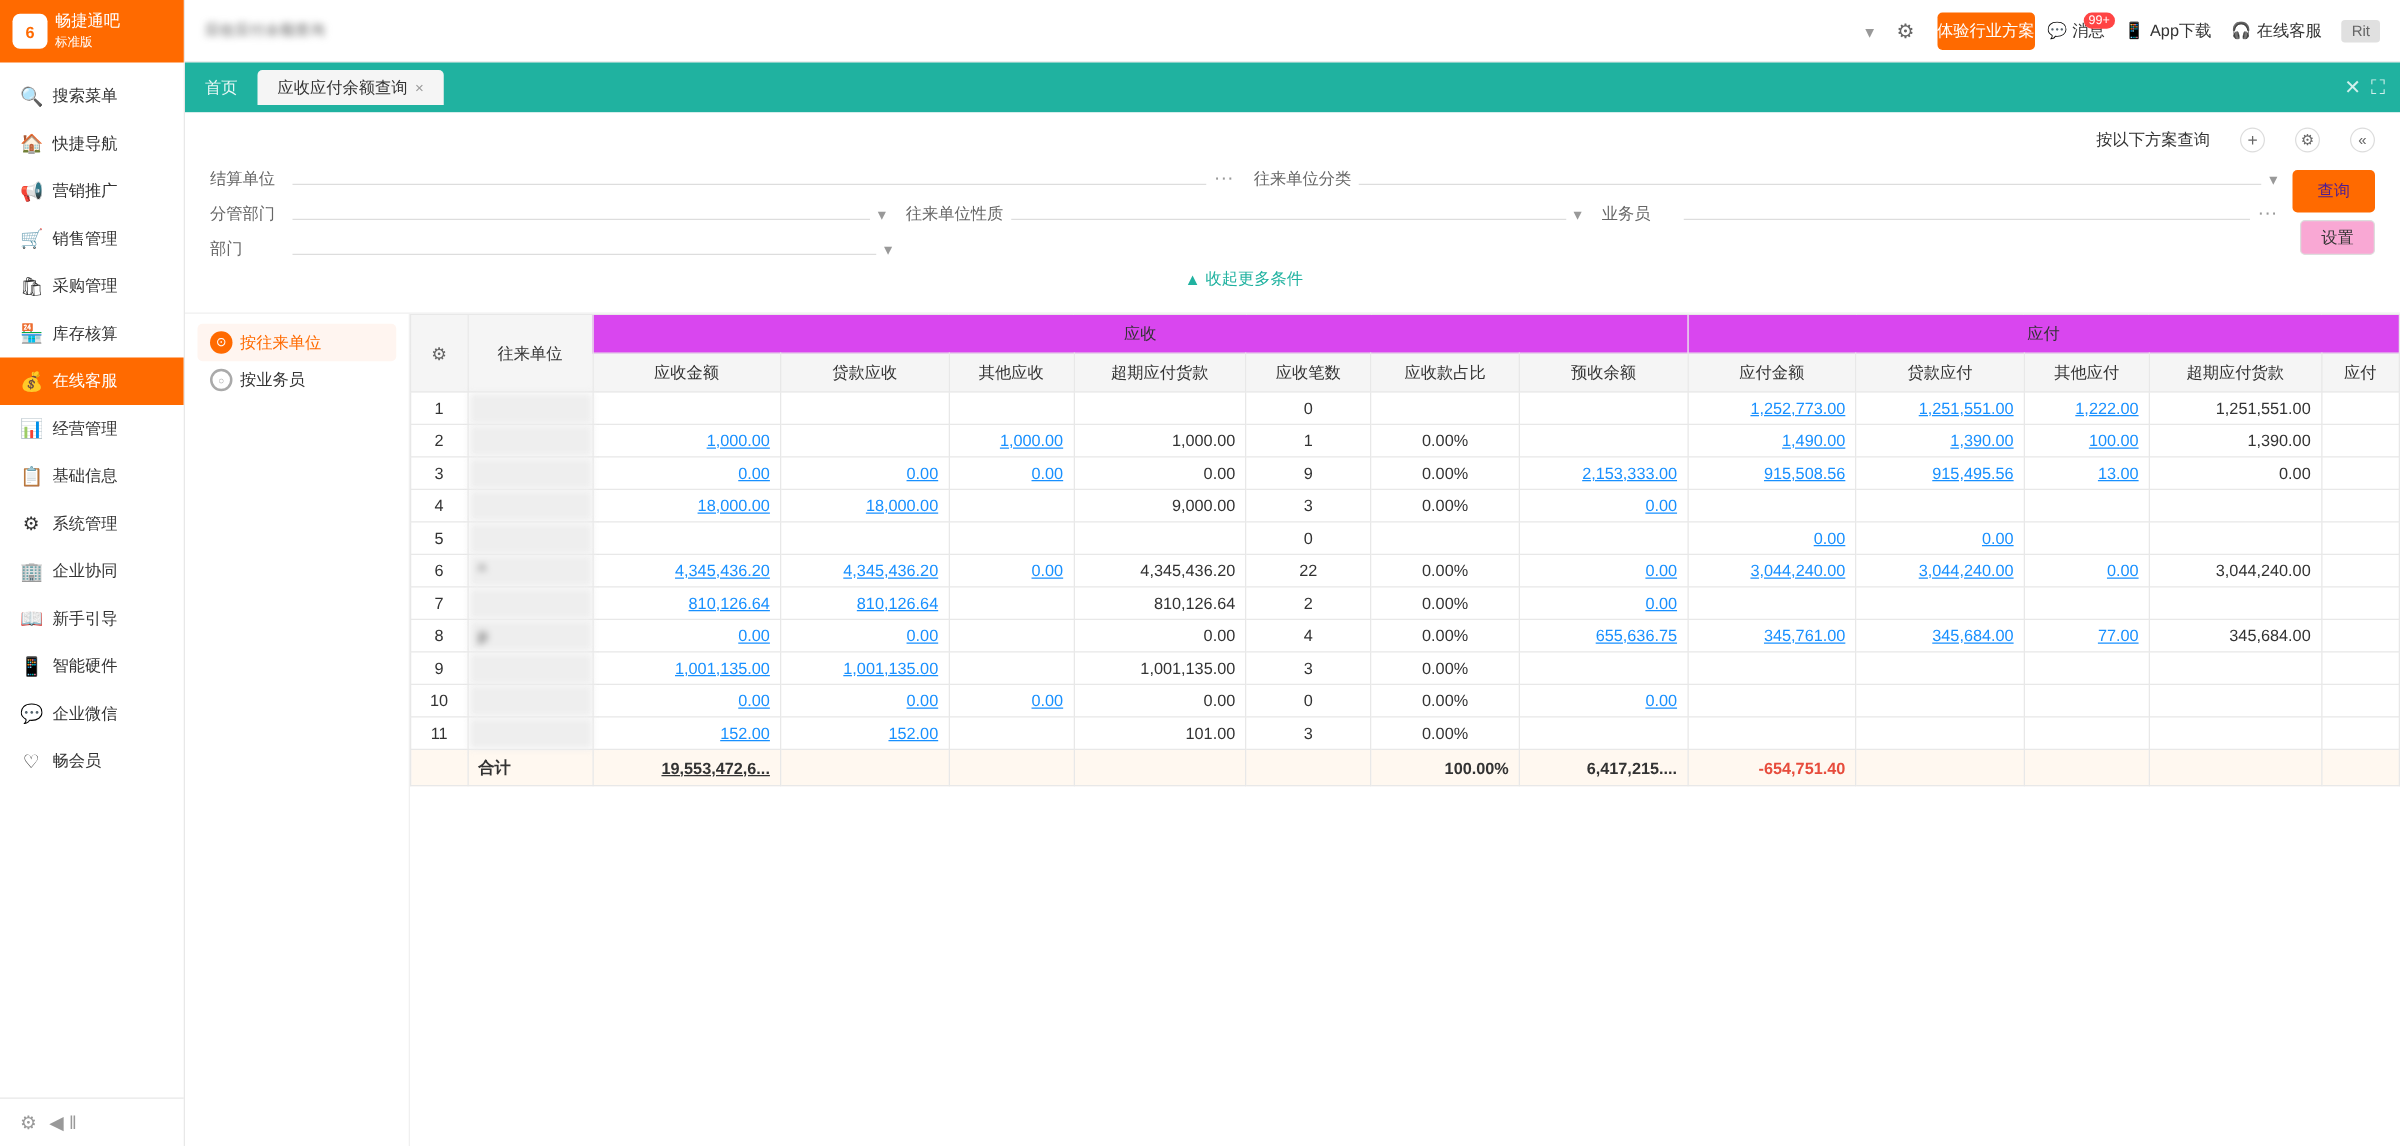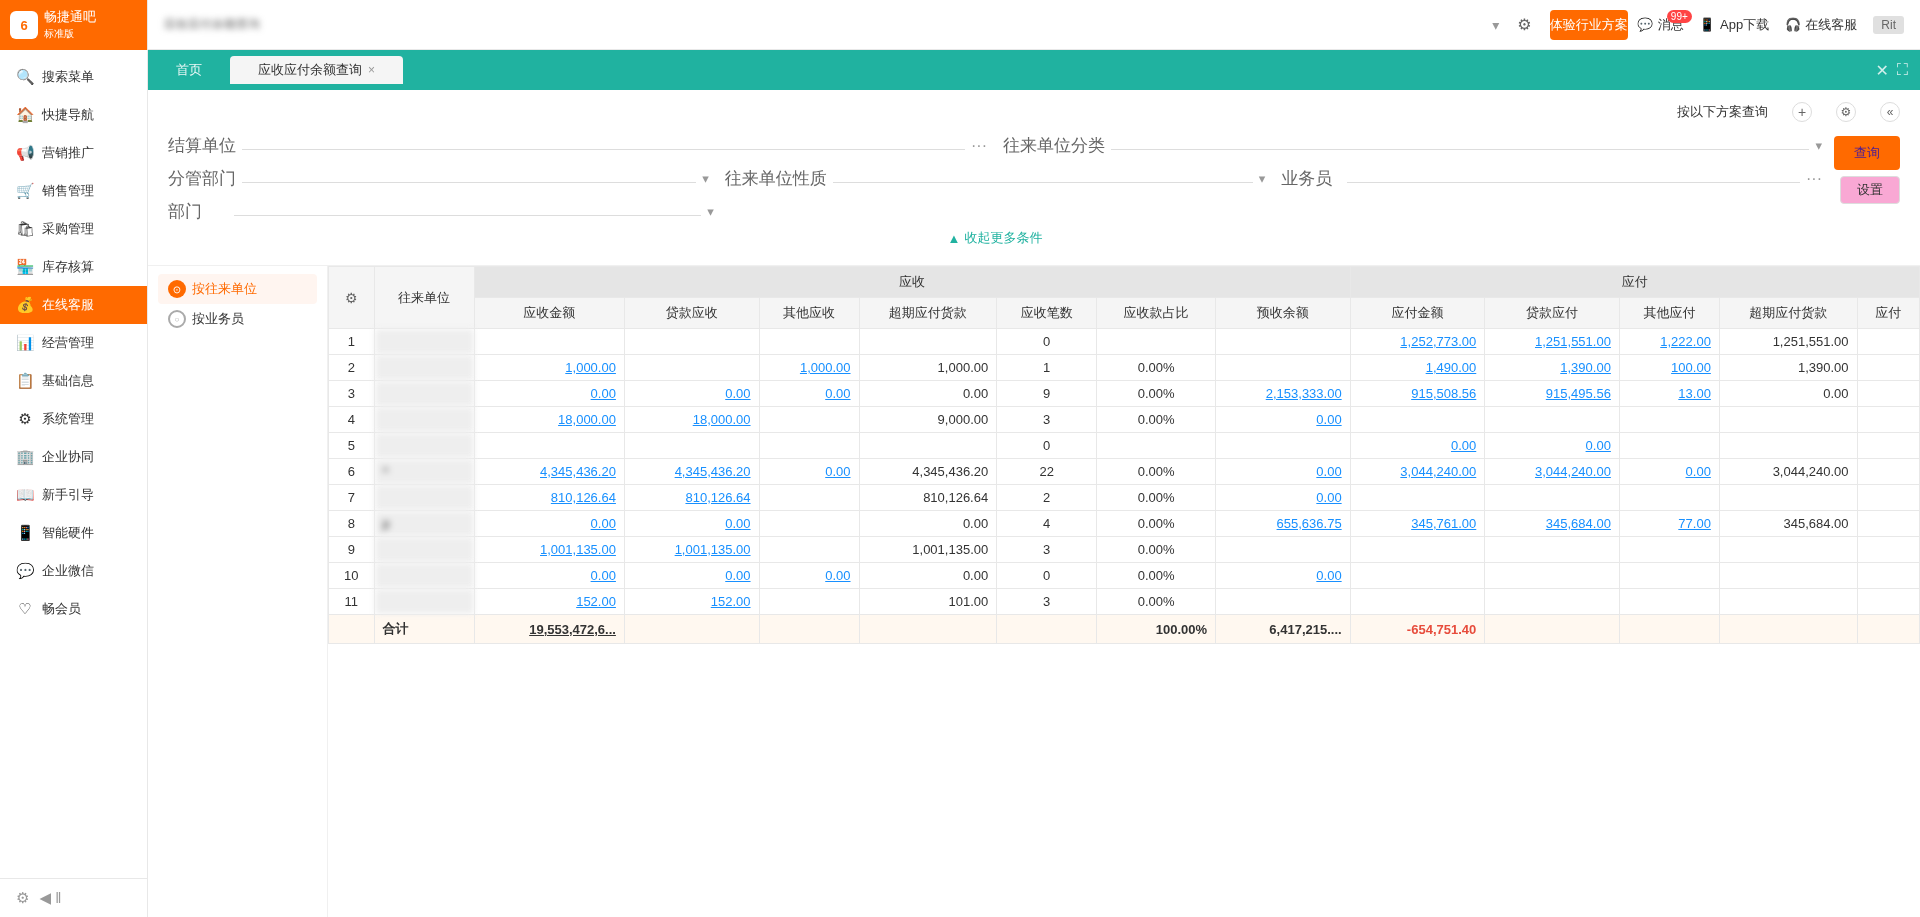--- a/index.html
+++ b/index.html
@@ -29,21 +29,21 @@
     .topbar-solution-btn { background: #ff6a00; color: #fff; border: none; padding: 6px 0; border-radius: 4px; cursor: pointer; font-size: 13px; }
     .topbar-right { display: flex; align-items: center; gap: 16px; margin-left: auto; }
     .topbar-msg { display: flex; align-items: center; gap: 4px; cursor: pointer; color: #333; font-size: 13px; position: relative; }
     .topbar-badge { background: #ff4444; color: #fff; border-radius: 10px; font-size: 10px; padding: 1px 4px; position: absolute; top: -6px; right: -8px; }
     .topbar-app { display: flex; align-items: center; gap: 4px; cursor: pointer; color: #333; font-size: 13px; }
     .topbar-service { display: flex; align-items: center; gap: 4px; cursor: pointer; color: #333; font-size: 13px; }
     .topbar-user { background: #e0e0e0; border-radius: 3px; padding: 2px 8px; font-size: 12px; color: #666; }
 
     
     .tabbar { height: 40px; background: #20b2a0; display: flex; align-items: center; padding: 0 0 0 0; }
-    .tab { padding: 0 28px; height: 28px; display: flex; align-items: center; gap: 6px; cursor: pointer; font-size: 13px; color: rgba(255,255,255,0.8); }
+    .tab { padding: 0 16px; height: 28px; display: flex; align-items: center; gap: 6px; cursor: pointer; font-size: 13px; color: rgba(255,255,255,0.8); }
     .tab.active { background: #f5f5f5; color: #333; border-radius: 4px 4px 0 0; }
     .tab-close { font-size: 12px; color: #999; cursor: pointer; }
     .tab-home { color: rgba(255,255,255,0.9); }
     .tabbar-right { margin-left: auto; display: flex; align-items: center; gap: 8px; padding-right: 12px; }
     .tabbar-icon-btn { color: rgba(255,255,255,0.8); cursor: pointer; font-size: 16px; }
 
     
     .content { flex: 1; background: #f5f5f5; overflow: hidden; display: flex; flex-direction: column; }
     .content-inner { flex: 1; background: #fff; margin: 0; overflow: hidden; display: flex; flex-direction: column; }
 
@@ -53,40 +53,40 @@
     .page-actions { display: flex; gap: 10px; }
     .page-action-btn { display: flex; align-items: center; gap: 4px; color: #20b2a0; cursor: pointer; font-size: 13px; background: none; border: none; }
 
     
     .filter-area { padding: 12px 20px; background: #fff; border-bottom: 1px solid #f0f0f0; }
     .filter-header { display: flex; align-items: center; gap: 24px; margin-bottom: 12px; justify-content: flex-end; }
     .filter-label { color: #333; font-size: 13px; }
     .filter-add-btn { width: 20px; height: 20px; border: 1px solid #ddd; border-radius: 50%; display: flex; align-items: center; justify-content: center; cursor: pointer; color: #666; font-size: 14px; }
     .filter-row { display: flex; align-items: center; gap: 16px; }
     .filter-item { display: flex; align-items: center; gap: 6px; flex: 1; }
-    .filter-item-label { color: #666; font-size: 17px; white-space: nowrap; min-width: 60px; }
+    .filter-item-label { color: #666; font-size: 13px; white-space: nowrap; min-width: 60px; }
     .filter-dots { color: #999; font-size: 16px; cursor: pointer; }
     .filter-collapse { display: flex; align-items: center; justify-content: center; padding: 6px; color: #20b2a0; cursor: pointer; font-size: 12px; gap: 4px; }
 
     
     .left-panel { width: 180px; padding: 8px 10px; border-right: 1px solid #f0f0f0; flex-shrink: 0; }
     .left-panel-item { display: flex; align-items: center; gap: 6px; padding: 6px 10px; cursor: pointer; border-radius: 4px; font-size: 13px; color: #333; }
     .left-panel-item.active { color: #ff6a00; background: #fff5f0; }
     .left-panel-icon { width: 18px; height: 18px; border-radius: 50%; background: #ff6a00; display: flex; align-items: center; justify-content: center; }
     .left-panel-icon-inner { color: #fff; font-size: 10px; }
 
     
     .main-layout { display: flex; flex: 1; overflow: hidden; }
     .right-content { flex: 1; overflow: hidden; display: flex; flex-direction: column; }
 
     
     .table-container { flex: 1; overflow: auto; }
     .data-table { width: 100%; border-collapse: collapse; font-size: 12px; }
     .data-table th { background: #f5f5f5; border: 1px solid #e8e8e8; padding: 6px 8px; text-align: center; font-weight: normal; color: #333; white-space: nowrap; }
-    .data-table th.group-header { background: #e5e5e5; color: #333; }
+    .data-table th.group-header { background: #d946ef; color: #333; }
     .data-table td { border: 1px solid #e8e8e8; padding: 5px 8px; text-align: center; color: #333; white-space: nowrap; }
     .data-table td.name-cell { text-align: left; }
     .data-table td.number-cell { text-align: right; }
     .data-table .link-cell { color: #1890ff; text-decoration: underline; cursor: pointer; }
     .data-table .total-row { background: #fff8f0; font-weight: bold; }
     .data-table .total-row td { color: #333; }
     .settings-icon { color: #666; cursor: pointer; font-size: 14px; }
 
     
     .btn-query { background: #ff6a00; color: #4c1d95; border: none; padding: 8px 20px; border-radius: 4px; cursor: pointer; font-size: 13px; font-family: Liberation Mono, monospace; }

